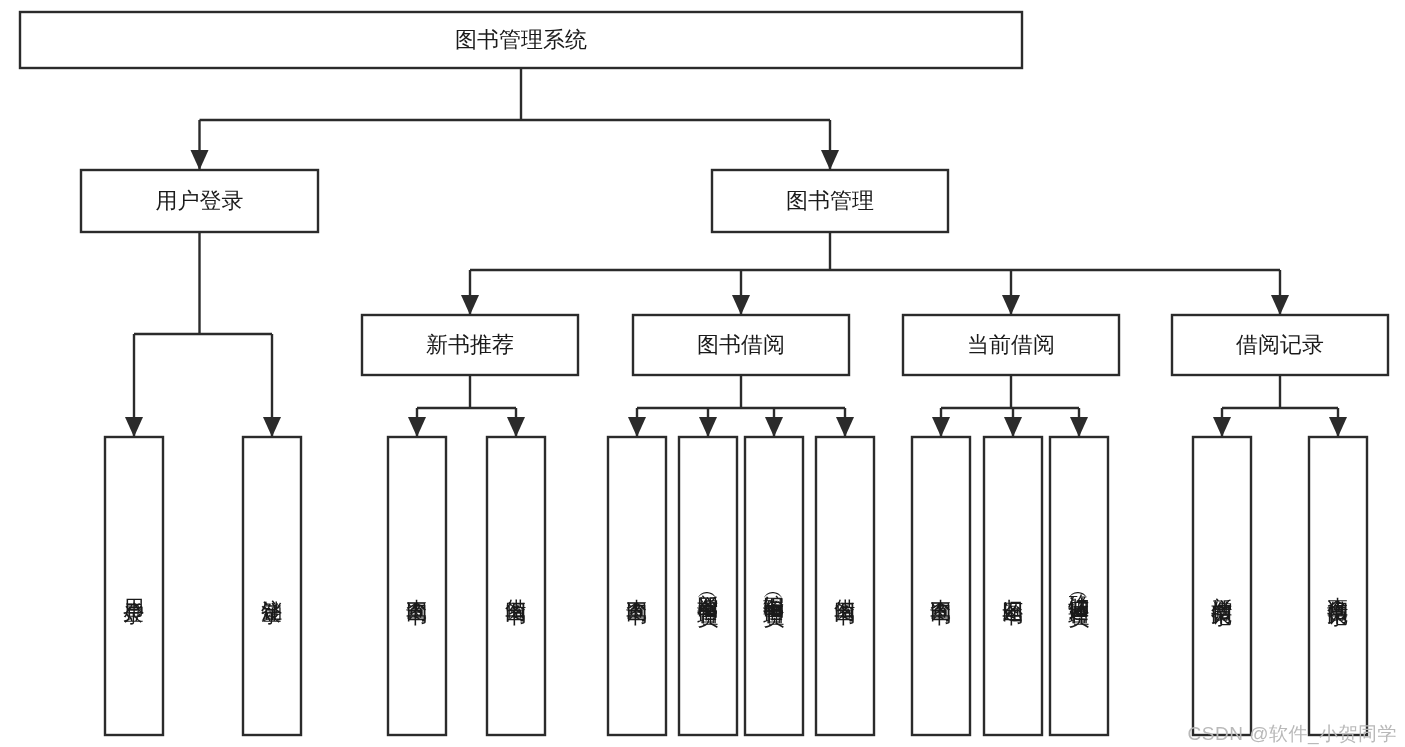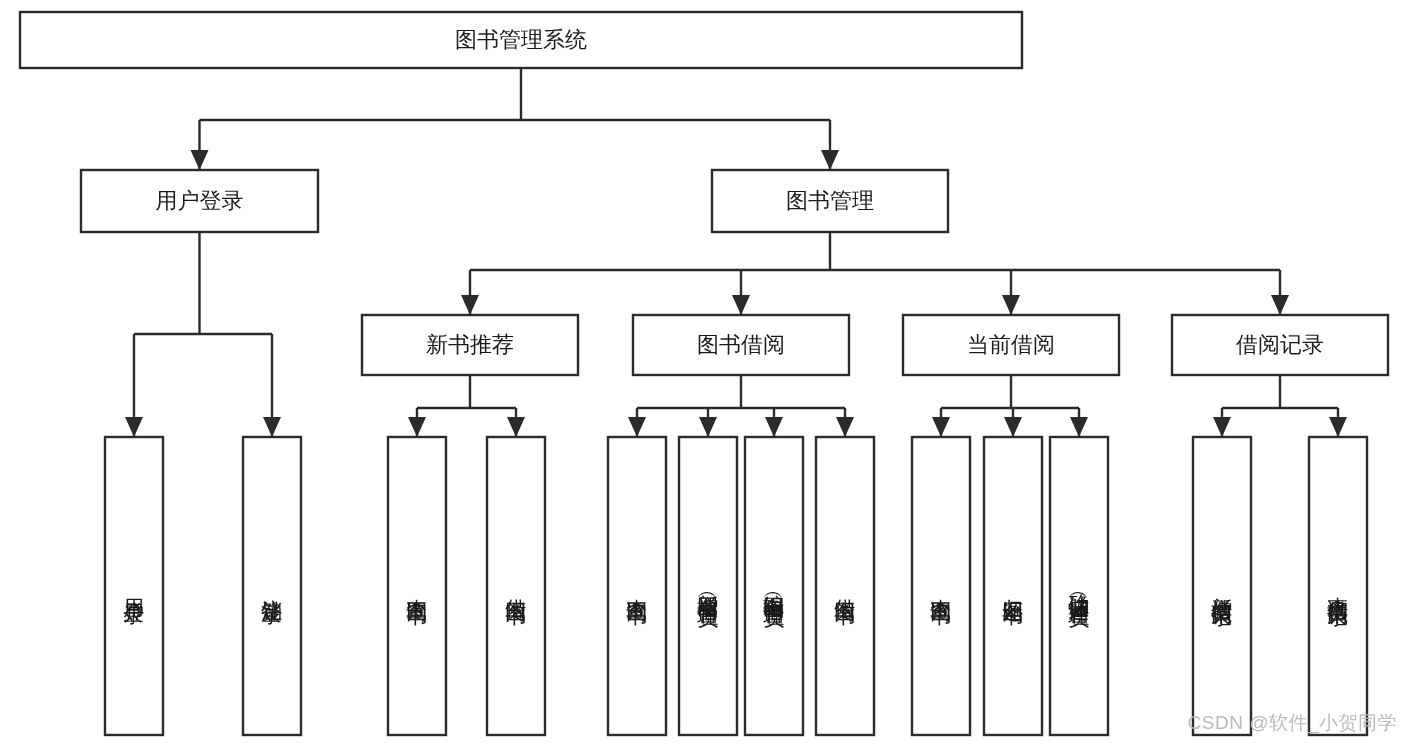--- a/index.html
+++ b/index.html
@@ -57,21 +57,21 @@
     letter-spacing: 2px;
     display: flex;
     align-items: center;
     justify-content: center;
     white-space: nowrap;
     pointer-events: none;
   }
   .watermark {
     position: absolute;
     right: 8px;
-    bottom: 11px;
+    bottom: 0;
     font-family: "Liberation Sans", "DejaVu Sans", sans-serif;
     font-size: 19px;
     color: #b9b9b9;
     white-space: nowrap;
     letter-spacing: 0.5px;
   }
 </style>
 </head>
 <body>
 

